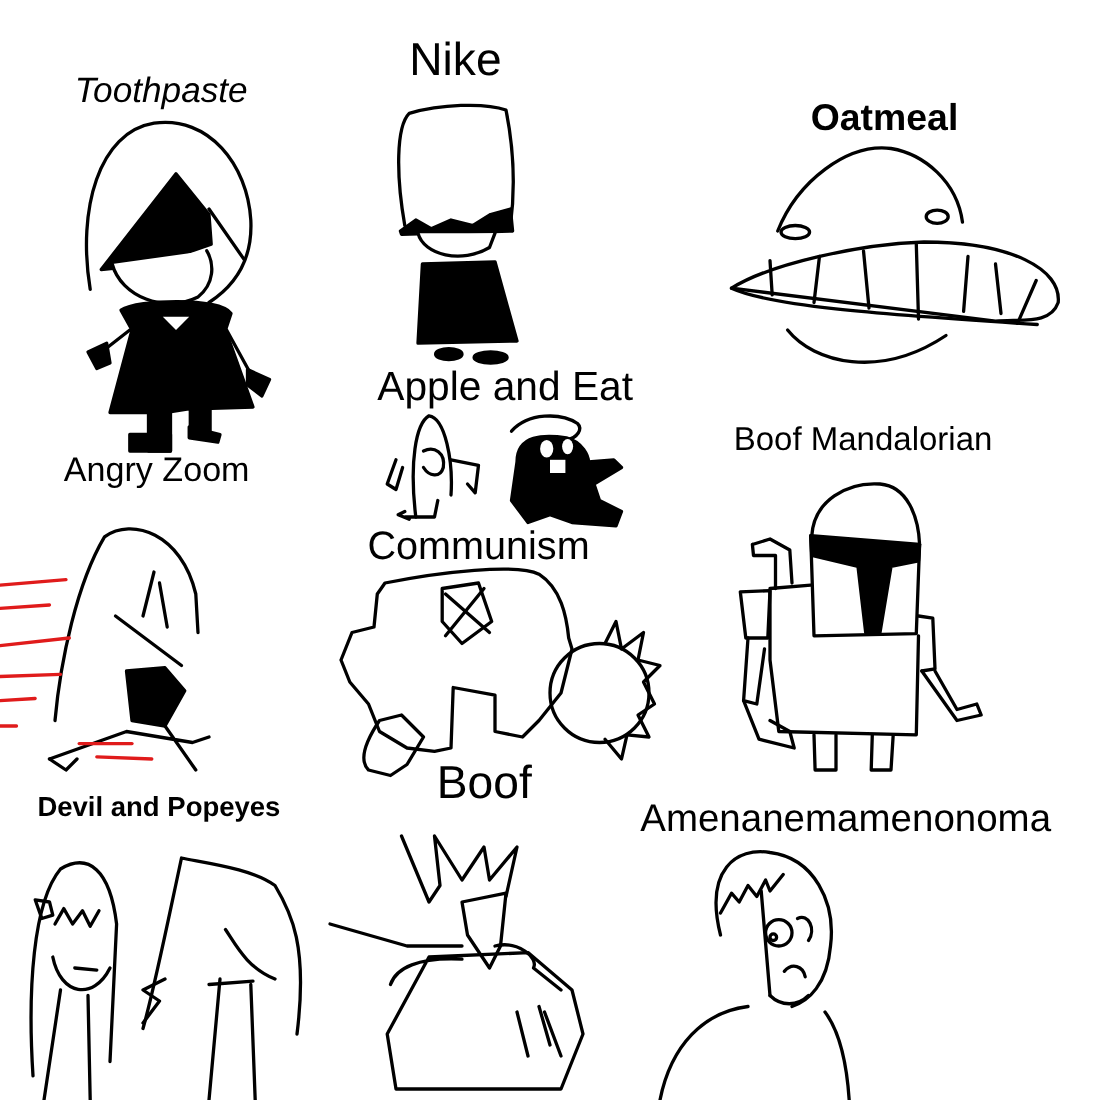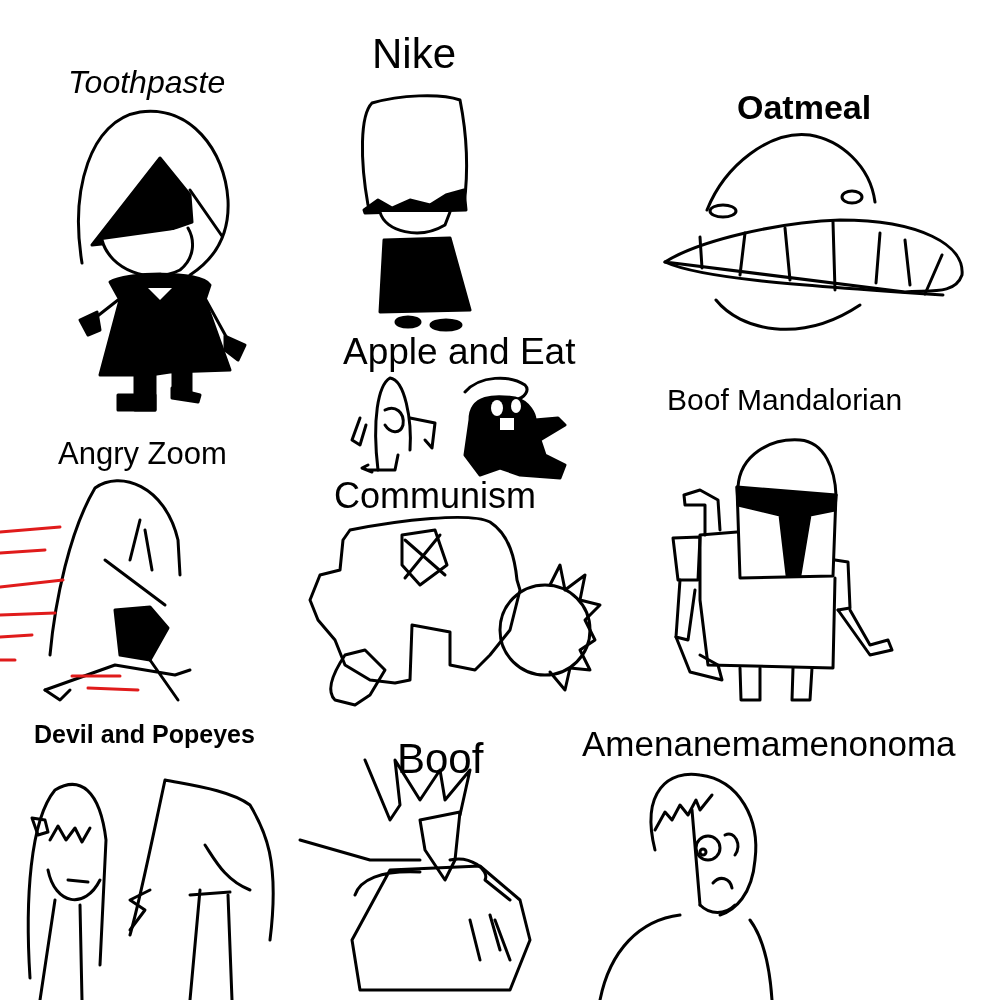--- a/index.html
+++ b/index.html
@@ -150,17 +150,17 @@
     <path d="M600,1000 C610,950 640,920 680,915"></path>
     <path d="M750,920 C765,940 770,970 772,1000"></path>
   </g>
 </svg>
 
 <div class="label" style="left:68px; top:66px; font-size:32px;font-style:italic;">Toothpaste</div>
 <div class="label" style="left:372px; top:33px; font-size:42px; font-weight:normal;">Nike</div>
 <div class="label" style="left:737px; top:62px; font-size:34px; font-weight:bold;margin-top:28px;">Oatmeal</div>
 <div class="label" style="left:343px; top:333px; font-size:37px;">Apple and Eat</div>
 <div class="label" style="left:667px; top:385px; font-size:30px;">Boof Mandalorian</div>
-<div class="label" style="left:58px; top:438px; font-size:31px;">Angry Zoom</div>
+<div class="label" style="left:58px; top:411px; font-size:31px;">Angry Zoom</div>
 <div class="label" style="left:334px; top:478px; font-size:36px;">Communism</div>
-<div class="label" style="left:397px; top:690px; font-size:42px;margin-top:48px;">Boof</div>
+<div class="label" style="left:397px; top:690px; font-size:42px;">Boof</div>
 <div class="label" style="left:34px; top:722px; font-size:25px;font-weight:bold;">Devil and Popeyes</div>
 <div class="label" style="left:582px; top:726px; font-size:35px;">Amenanemamenonoma</div>
 
 </body></html>

